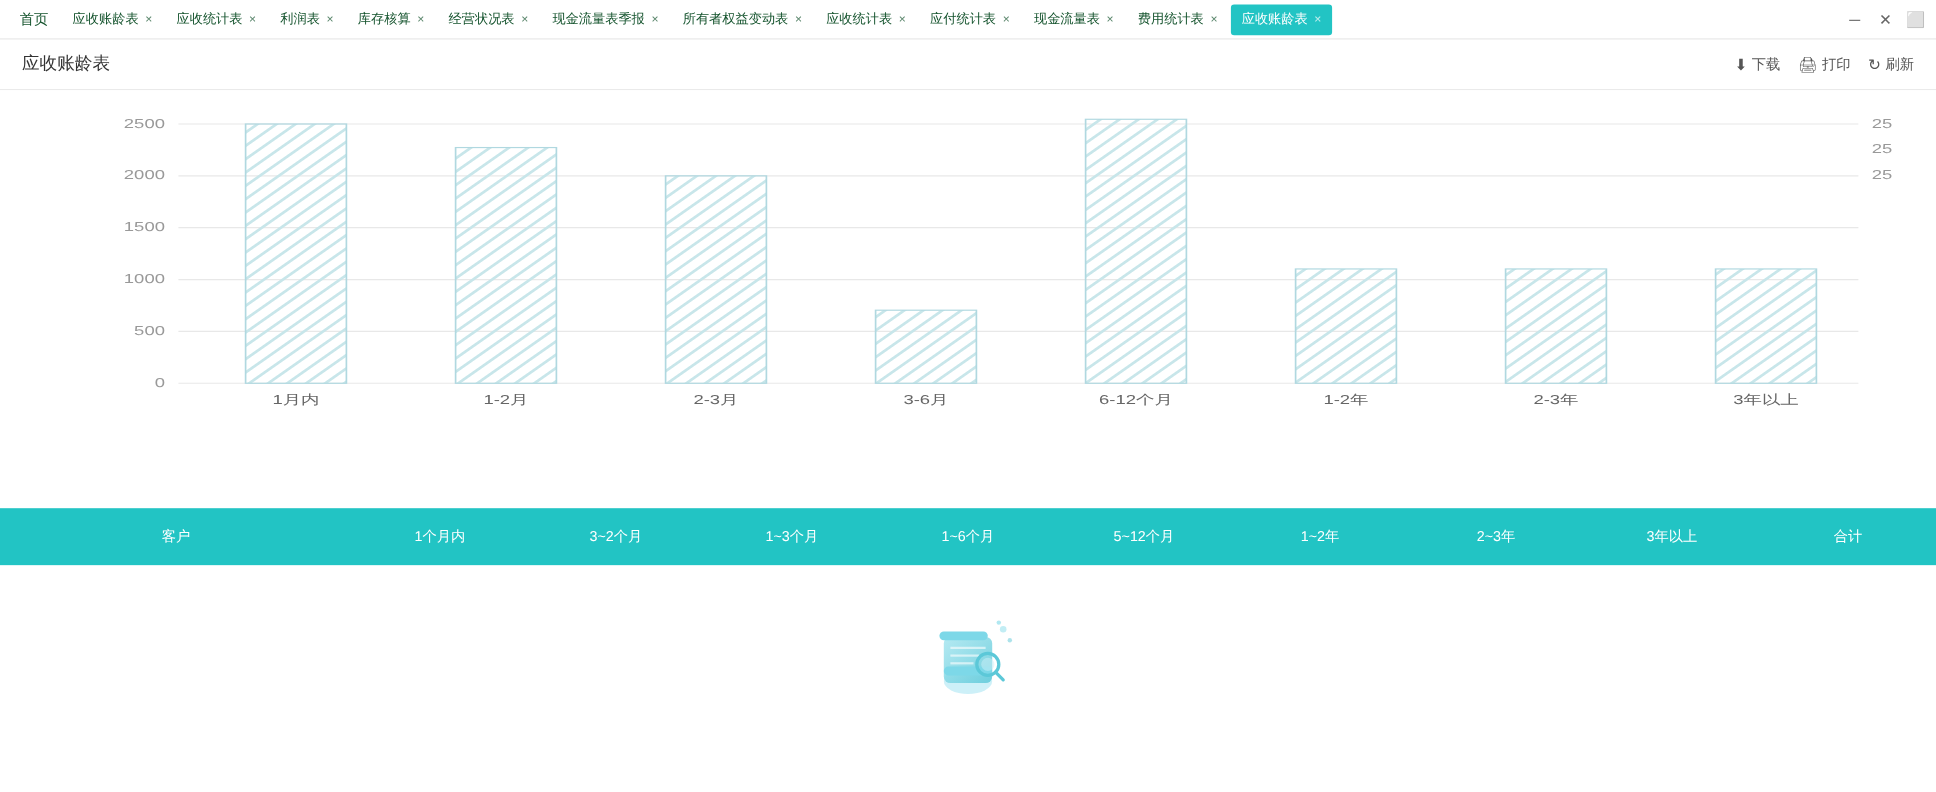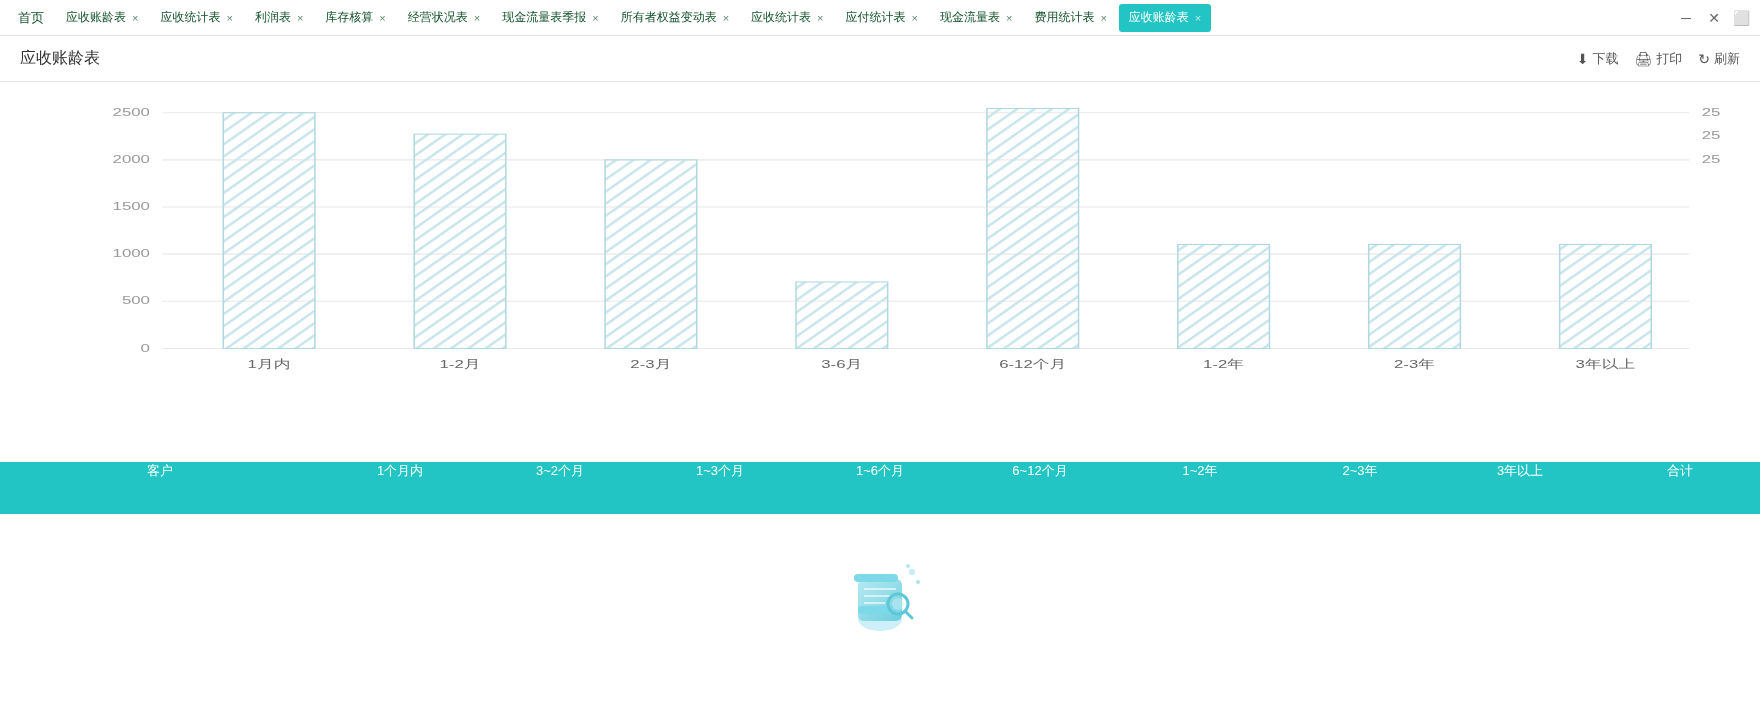--- a/index.html
+++ b/index.html
@@ -112,21 +112,21 @@
     .chart-svg {
       width: 100%;
       height: 100%;
     }
 
     
     .table-header {
       display: flex;
       background: #22c4c4;
       height: 52px;
-      align-items: flex-start;
+      align-items: center;
     }
     .table-header-cell {
       flex: 1;
       text-align: center;
       color: #fff;
       font-size: 13px;
       font-weight: 400;
     }
     .table-header-cell.customer { flex: 2; }
 
@@ -289,21 +289,21 @@
     </div>
   </div>
 
   <div class="table-header">
 
   <div class="table-header-cell customer">客户</div>
       <div class="table-header-cell">1个月内</div>
       <div class="table-header-cell">3~2个月</div>
       <div class="table-header-cell">1~3个月</div>
       <div class="table-header-cell">1~6个月</div>
-      <div class="table-header-cell">6~12个月</div>
+      <div class="table-header-cell">5~12个月</div>
       <div class="table-header-cell">1~2年</div>
       <div class="table-header-cell">2~3年</div>
       <div class="table-header-cell">3年以上</div>
       <div class="table-header-cell">合计</div>
     </div>
 
   <div class="empty-state">
     <div>
       
       <svg width="100" height="100" viewBox="0 0 100 100">

